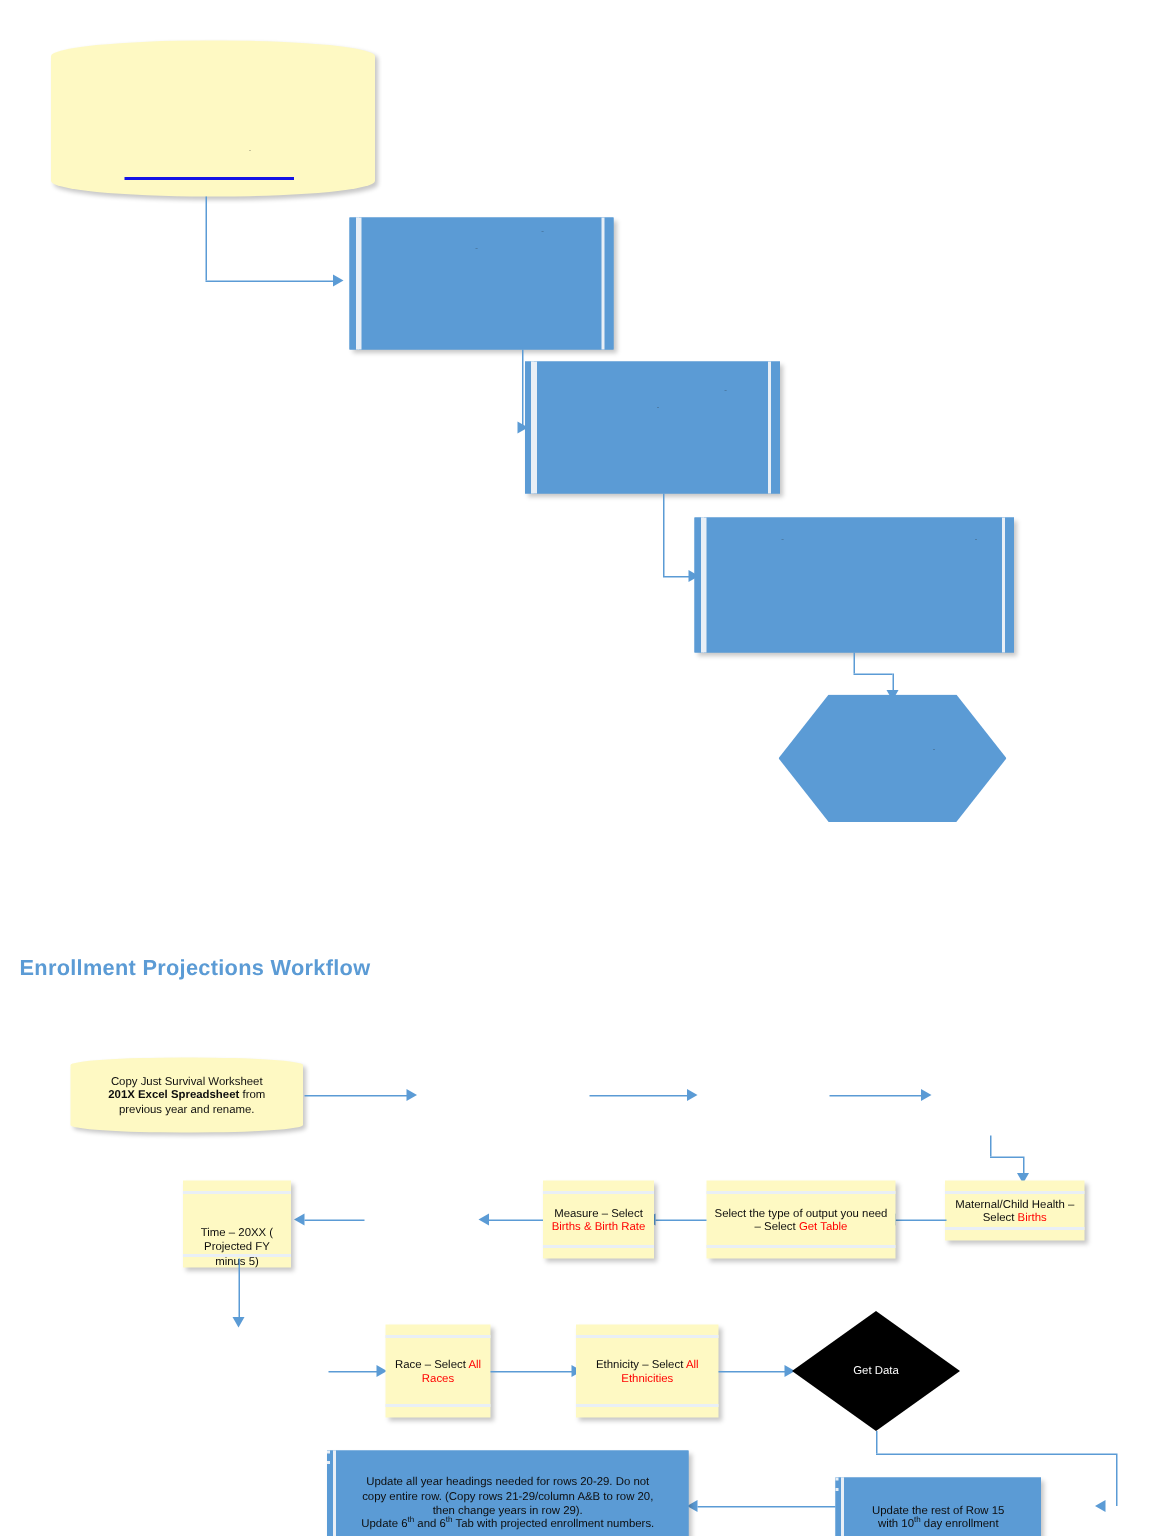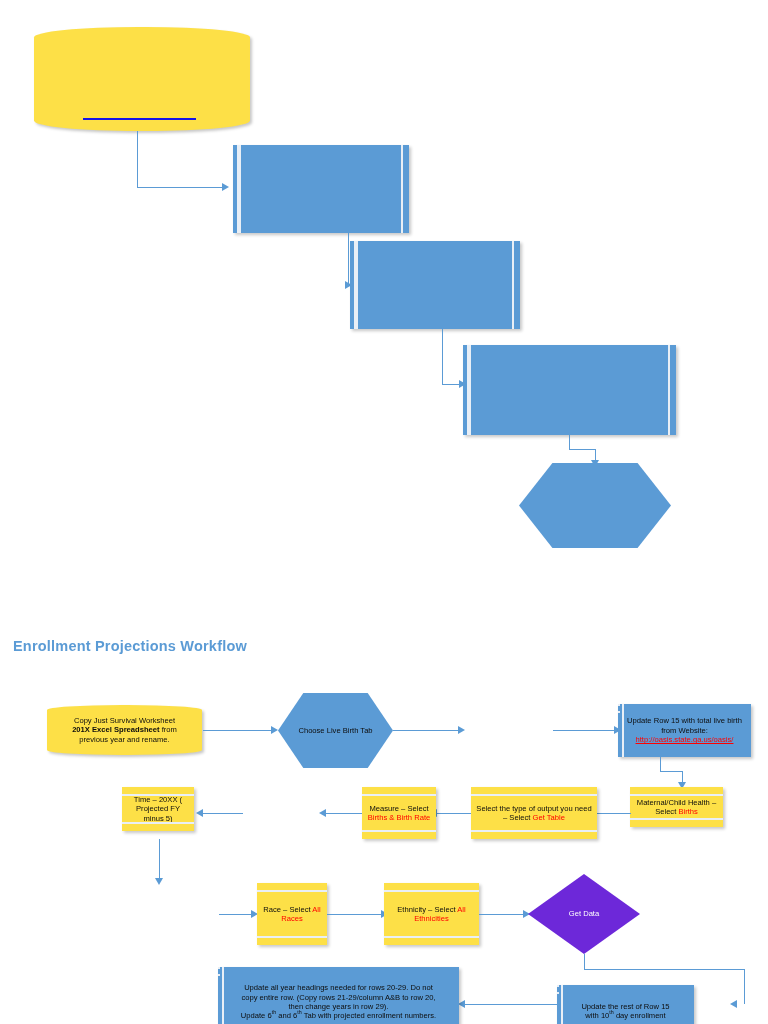--- a/index.html
+++ b/index.html
@@ -23,21 +23,21 @@
     top: 0;
     width: 768px;
     height: 1024px;
     pointer-events: none;
   }
   .canvas > * { pointer-events: auto; }
 
   
   .shape {
     position: absolute;
-    background: #fde047;
+    background: #fef9c3;
     box-sizing: border-box;
     box-shadow: 2px 2px 3px rgba(0,0,0,0.22);
     display: flex;
     align-items: center;
     justify-content: center;
     text-align: center;
   }
   .shape .txt {
     display: block;
     width: 100%;
@@ -83,21 +83,21 @@
 
   
   .hexagon {
     background: #5B9BD5;
     clip-path: polygon(22% 0%, 78% 0%, 100% 50%, 78% 100%, 22% 100%, 0% 50%);
     box-shadow: none;
   }
 
   
   .diamond {
-    background: #6d28d9;
+    background: #000000;
     clip-path: polygon(50% 0%, 100% 50%, 50% 100%, 0% 50%);
     box-shadow: none;
   }
 
   
   .conn {
     position: absolute;
     background: #5B9BD5;
   }
   .conn.h { height: 1px; }
@@ -214,36 +214,28 @@
     <span class="txt fc-text plain">
       <span>Copy Just Survival Worksheet</span><br>
       <b>201X Excel Spreadsheet</b><span> from</span><br>
       <span>previous year and rename.</span>
     </span>
   </div>
 
   <div class="conn h" style="left:203px; top:730px; width:69px;"></div>
   <div class="arrow right" style="left:271px; top:726px;"></div>
 
-  <div class="shape hexagon" style="left:278px; top:693px; width:115px; height:75px;">
-    <span class="txt fc-text plain">Choose Live Birth Tab</span>
-  </div>
 
   <div class="conn h" style="left:393px; top:730px; width:66px;"></div>
   <div class="arrow right" style="left:458px; top:726px;"></div>
 
 
   <div class="conn h" style="left:553px; top:730px; width:62px;"></div>
   <div class="arrow right" style="left:614px; top:726px;"></div>
 
-  <div class="shape proc-v proc-h" style="left:618px; top:704px; width:133px; height:53px;">
-    <span class="txt fc-text plain">
-      <span>Update Row 15 with total live birth from Website: </span><span class="link">http://oasis.state.ga.us/oasis/</span>
-    </span>
-  </div>
 
   <div class="conn v" style="left:660px; top:757px; height:14px;"></div>
   <div class="conn h" style="left:660px; top:771px; width:22px;"></div>
   <div class="conn v" style="left:682px; top:771px; height:12px;"></div>
   <div class="arrow down" style="left:678px; top:782px;"></div>
 
   <div class="shape proc-h" style="left:630px; top:787px; width:93px; height:40px;">
     <span class="txt fc-text plain">
       <span>Maternal/Child Health – Select </span><span class="red">Births</span>
     </span>
@@ -267,21 +259,21 @@
     </span>
   </div>
 
   <div class="conn h" style="left:326px; top:813px; width:36px;"></div>
   <div class="arrow left" style="left:319px; top:809px;"></div>
 
 
   <div class="conn h" style="left:203px; top:813px; width:40px;"></div>
   <div class="arrow left" style="left:196px; top:809px;"></div>
 
-  <div class="shape proc-h" style="left:122px; top:787px; width:72px; height:44px;">
+  <div class="shape proc-h" style="left:122px; top:787px; width:72px; height:58px;align-items:flex-end;">
     <span class="txt fc-text plain">Time – 20XX ( Projected FY minus 5)</span>
   </div>
 
   <div class="conn v" style="left:159px; top:839px; height:40px;"></div>
   <div class="arrow down" style="left:155px; top:878px;"></div>
 
 
   <div class="conn h" style="left:219px; top:914px; width:33px;"></div>
   <div class="arrow right" style="left:251px; top:910px;"></div>
 

